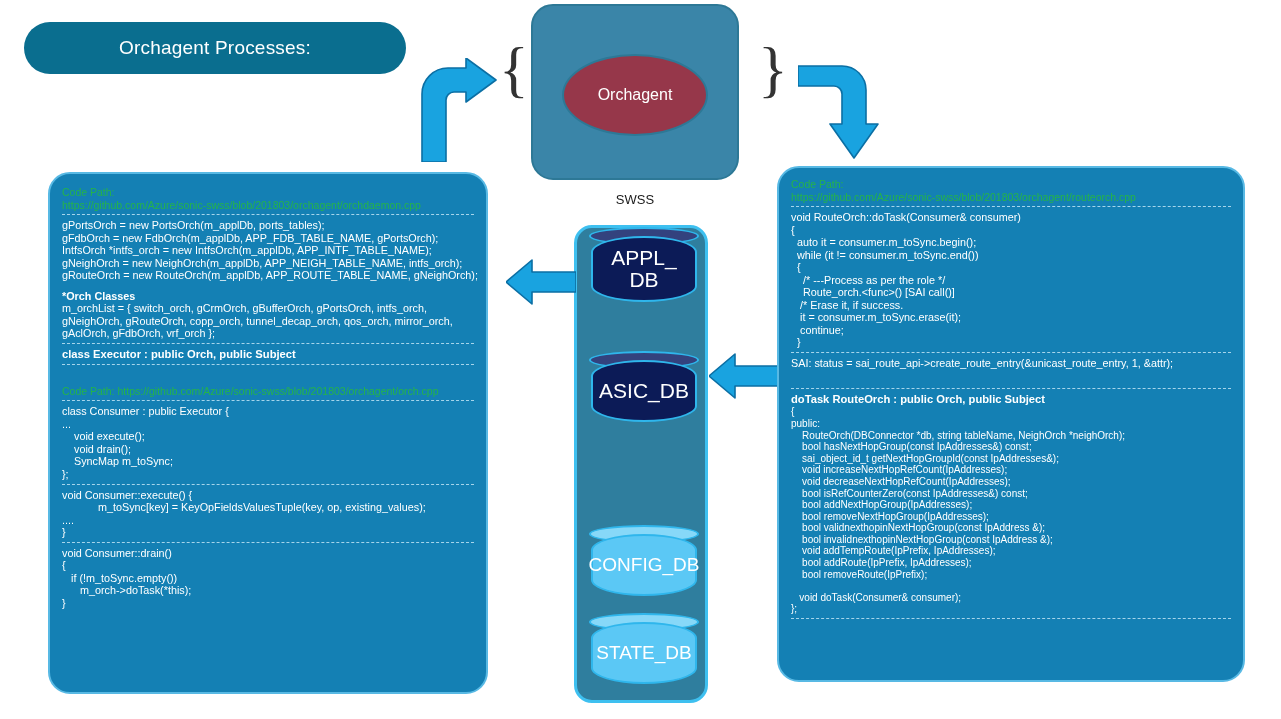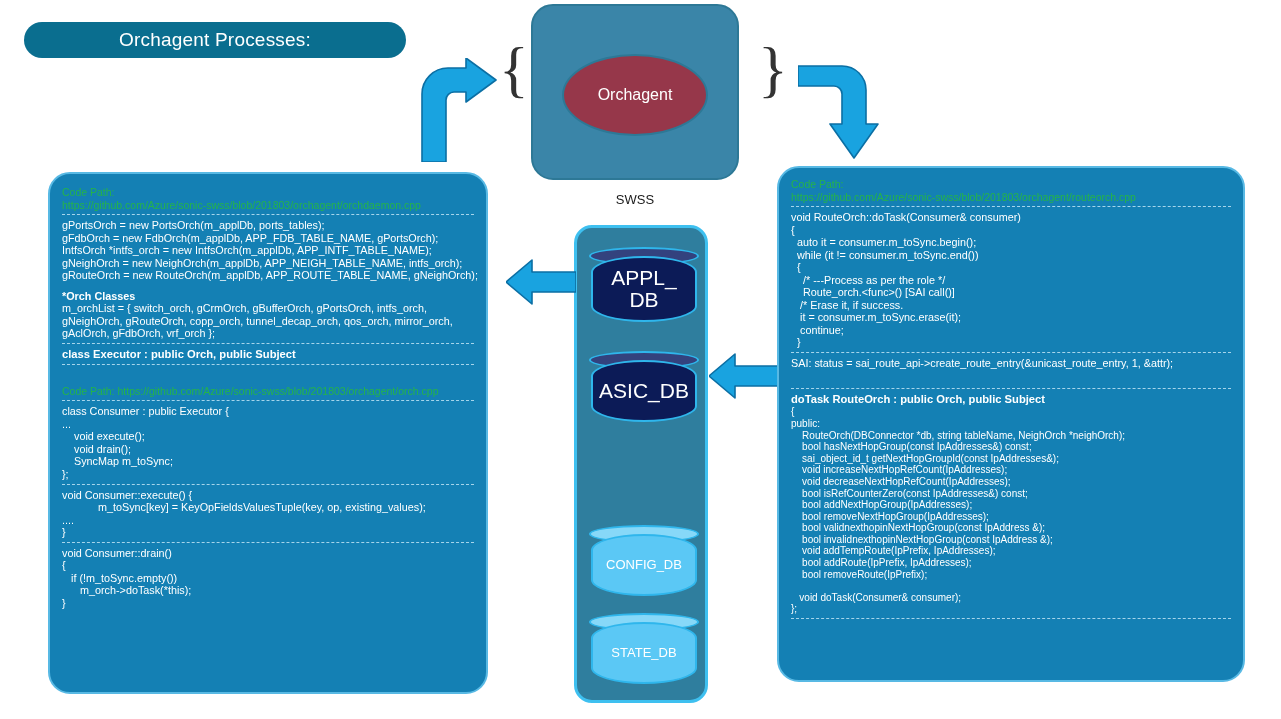--- a/index.html
+++ b/index.html
@@ -6,21 +6,21 @@
   html,body {
     width:1281px; height:719px;
     background:#ffffff;
     font-family:"Liberation Sans", sans-serif;
     overflow:hidden;
   }
   #stage { position:relative; width:1281px; height:719px; background:#fff; }
 
   
   .title-pill{
-    position:absolute; left:24px; top:22px; width:382px; height:36px;
+    position:absolute; left:24px; top:22px; width:382px; height:52px;
     background:#0a6e8f; border-radius:26px;
     display:flex; align-items:center; justify-content:center;
     color:#ffffff; font-size:19px; letter-spacing:.2px;
   }
 
   
   .swss-box{
     position:absolute; left:531px; top:4px; width:208px; height:176px;
     background:#3a85a8; border:2px solid #2d7896; border-radius:22px;
   }
@@ -56,26 +56,26 @@
   }
   .cyl .top{
     position:absolute; left:-2px; top:-9px; width:calc(100% + 4px); height:18px;
     border:2px solid #2fb6ec; border-radius:50%;
   }
   .cyl-dark .body{ background:#0c1b57; }
   .cyl-dark .top{ background:#33427e; }
   .cyl-light .body{ background:#5bc8f5; }
   .cyl-light .top{ background:#87d8f8; }
 
-  #cyl-appl{ top:28px;  height:66px; }
+  #cyl-appl{ top:8px;  height:66px; }
   #cyl-asic{ top:132px; height:62px; }
   #cyl-config{ top:306px; height:62px; }
   #cyl-state{ top:394px; height:62px; }
   #cyl-appl .body, #cyl-asic .body{ font-size:21px; }
-  #cyl-config .body, #cyl-state .body{ font-size:13px; }
+  #cyl-config .body, #cyl-state .body{ font-size:19px; }
 
   
   .panel{
     position:absolute; background:#1480b4; border:2px solid #58b9e4;
     border-radius:22px; color:#ffffff; overflow:hidden;
   }
   .panel-left{ left:48px; top:172px; width:440px; height:522px; padding:12px 12px 0 12px; }
   .panel-right{ left:777px; top:166px; width:468px; height:516px; padding:10px 12px 0 12px; }
 
   .code{ font-family:"Liberation Sans", sans-serif; white-space:pre; line-height:1.16; }

